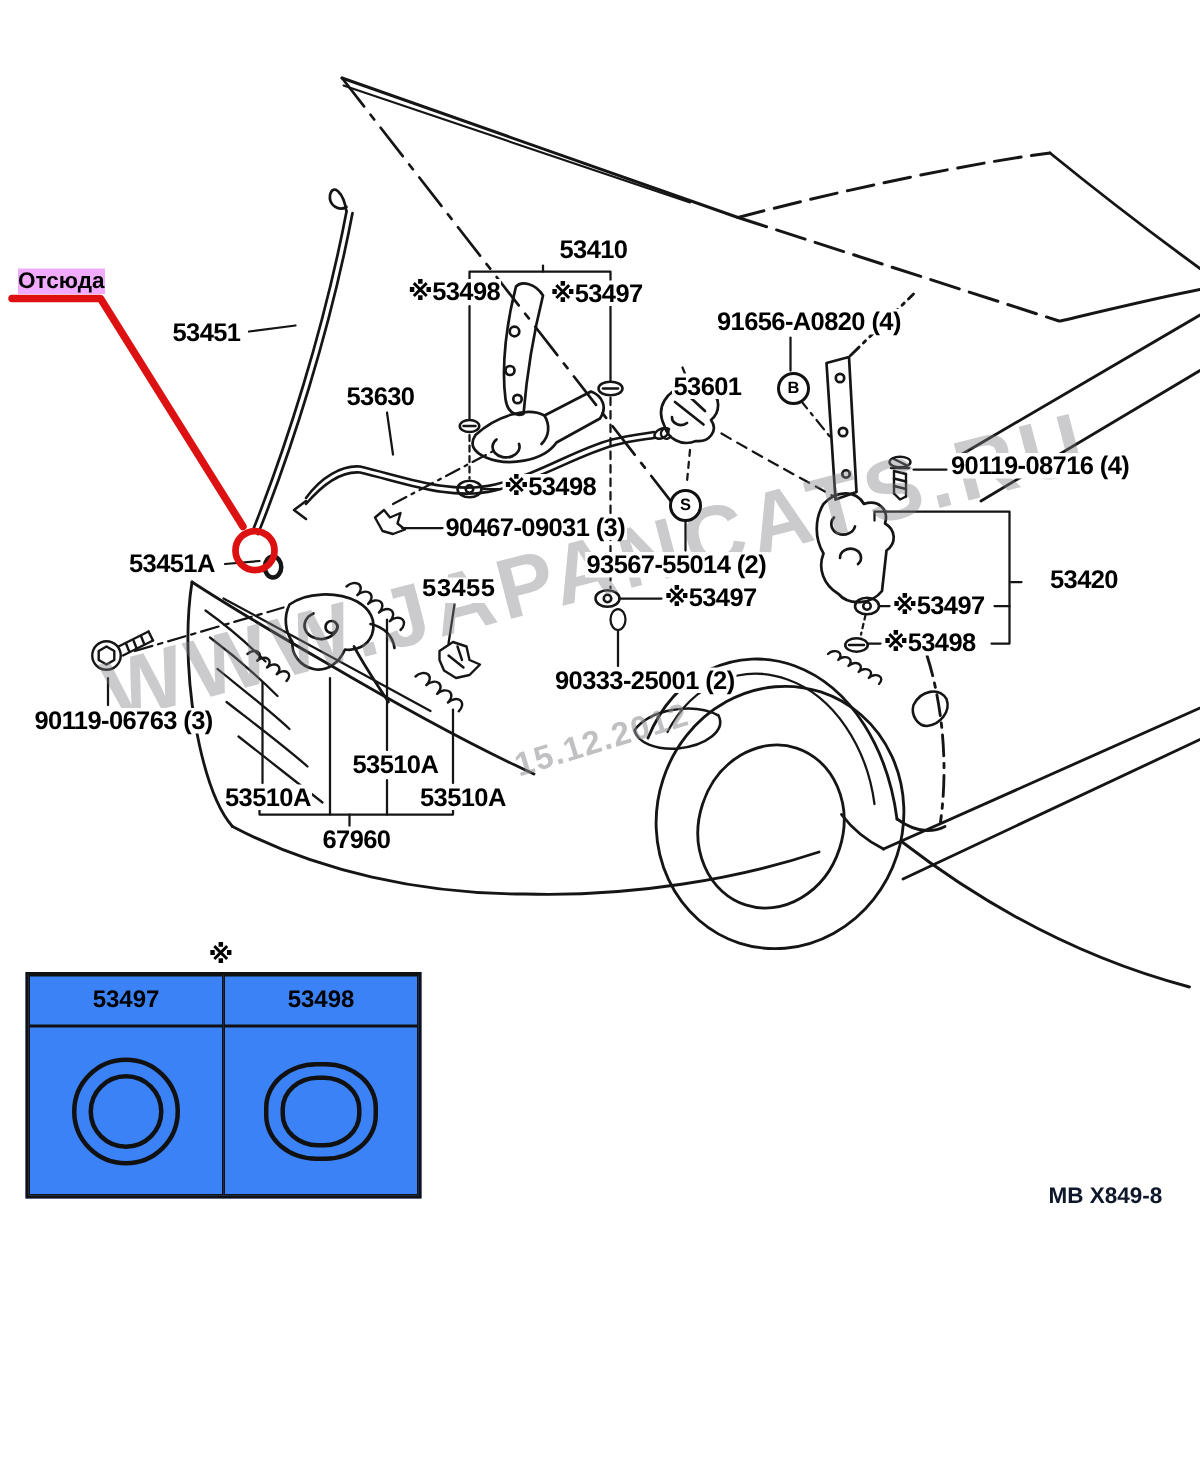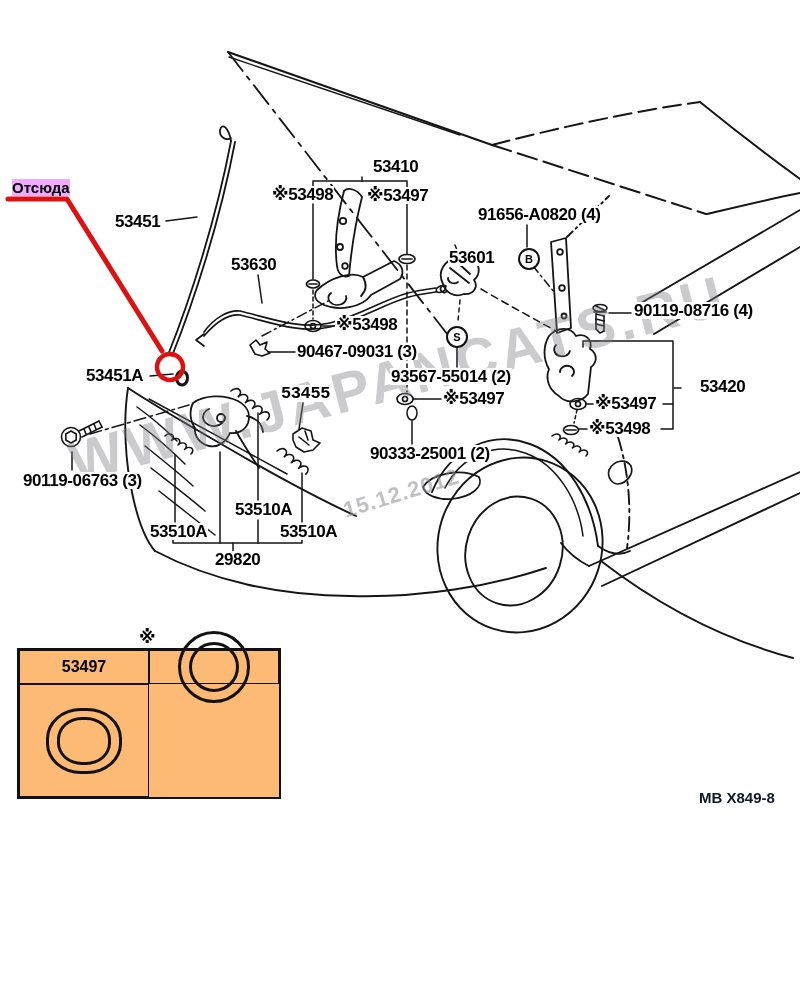--- a/index.html
+++ b/index.html
@@ -35,21 +35,21 @@
   #drawing-code{
     position:absolute;left:699px;top:789px;z-index:3;font-size:15px;
     font-weight:bold;color:#0f172a;letter-spacing:0;
   }
   
   #legend{position:absolute;left:17px;top:648px;z-index:3;}
   #legend .note{
     position:absolute;left:122px;top:-21px;font-size:17px;font-weight:bold;color:#000;
   }
   #legend .tbl{
-    width:260px;height:147px;border:2px solid #111;background:#fdba74;
+    width:260px;height:147px;border:2px solid #111;background:#3b82f6;
     display:grid;grid-template-columns:1fr 1fr;grid-template-rows:34px 1fr;
   }
   #legend .cell{border:1px solid #111;display:flex;align-items:center;justify-content:center;}
   #legend .header{font-size:16px;font-weight:bold;color:#000;}
   #legend .ring{border:3px solid #111;border-radius:50%;display:flex;align-items:center;justify-content:center;}
   #legend .r1{width:66px;height:66px;}
   #legend .r1 .ring-inner{width:44px;height:44px;border:3px solid #111;border-radius:50%;}
   #legend .r2{width:70px;height:60px;border-radius:46%;}
   #legend .r2 .ring-inner{width:48px;height:42px;border:3px solid #111;border-radius:46%;}
 </style>
@@ -273,29 +273,30 @@
       <div class="part-label" style="left: 442px; top: 390px;">※53497</div>
       <div class="part-label" style="left: 85px; top: 367px;">53451A</div>
       <div class="part-label" style="left: 280px; top: 385px; font-family: Liberation Mono, monospace;">53455</div>
       <div class="part-label" style="left: 594px; top: 395px;">※53497</div>
       <div class="part-label" style="left: 588px; top: 420px;">※53498</div>
       <div class="part-label" style="left: 369px; top: 445px;">90333-25001 (2)</div>
       <div class="part-label" style="left: 22px; top: 472px;">90119-06763 (3)</div>
       <div class="part-label" style="left: 149px; top: 523px;">53510A</div>
       <div class="part-label" style="left: 234px; top: 501px;">53510A</div>
       <div class="part-label" style="left: 279px; top: 523px;">53510A</div>
-      <div class="part-label" style="left: 214px; top: 551px;">29820</div>
+      <div class="part-label" style="left: 214px; top: 551px;">67960</div>
       <div class="callout" style="left: 518px; top: 248px;">B</div>
       <div class="callout" style="left: 446px; top: 326px;">S</div>
     </div>
 
   <div id="legend">
     <div class="note">※</div>
     <div class="tbl">
       <div class="cell header">53497</div>
+      <div class="cell header">53498</div>
       <div class="cell body">
           <div class="ring r1">
             <div class="ring-inner"></div>
           </div>
         </div>
       <div class="cell body">
           <div class="ring r2">
             <div class="ring-inner"></div>
           </div>
         </div>

